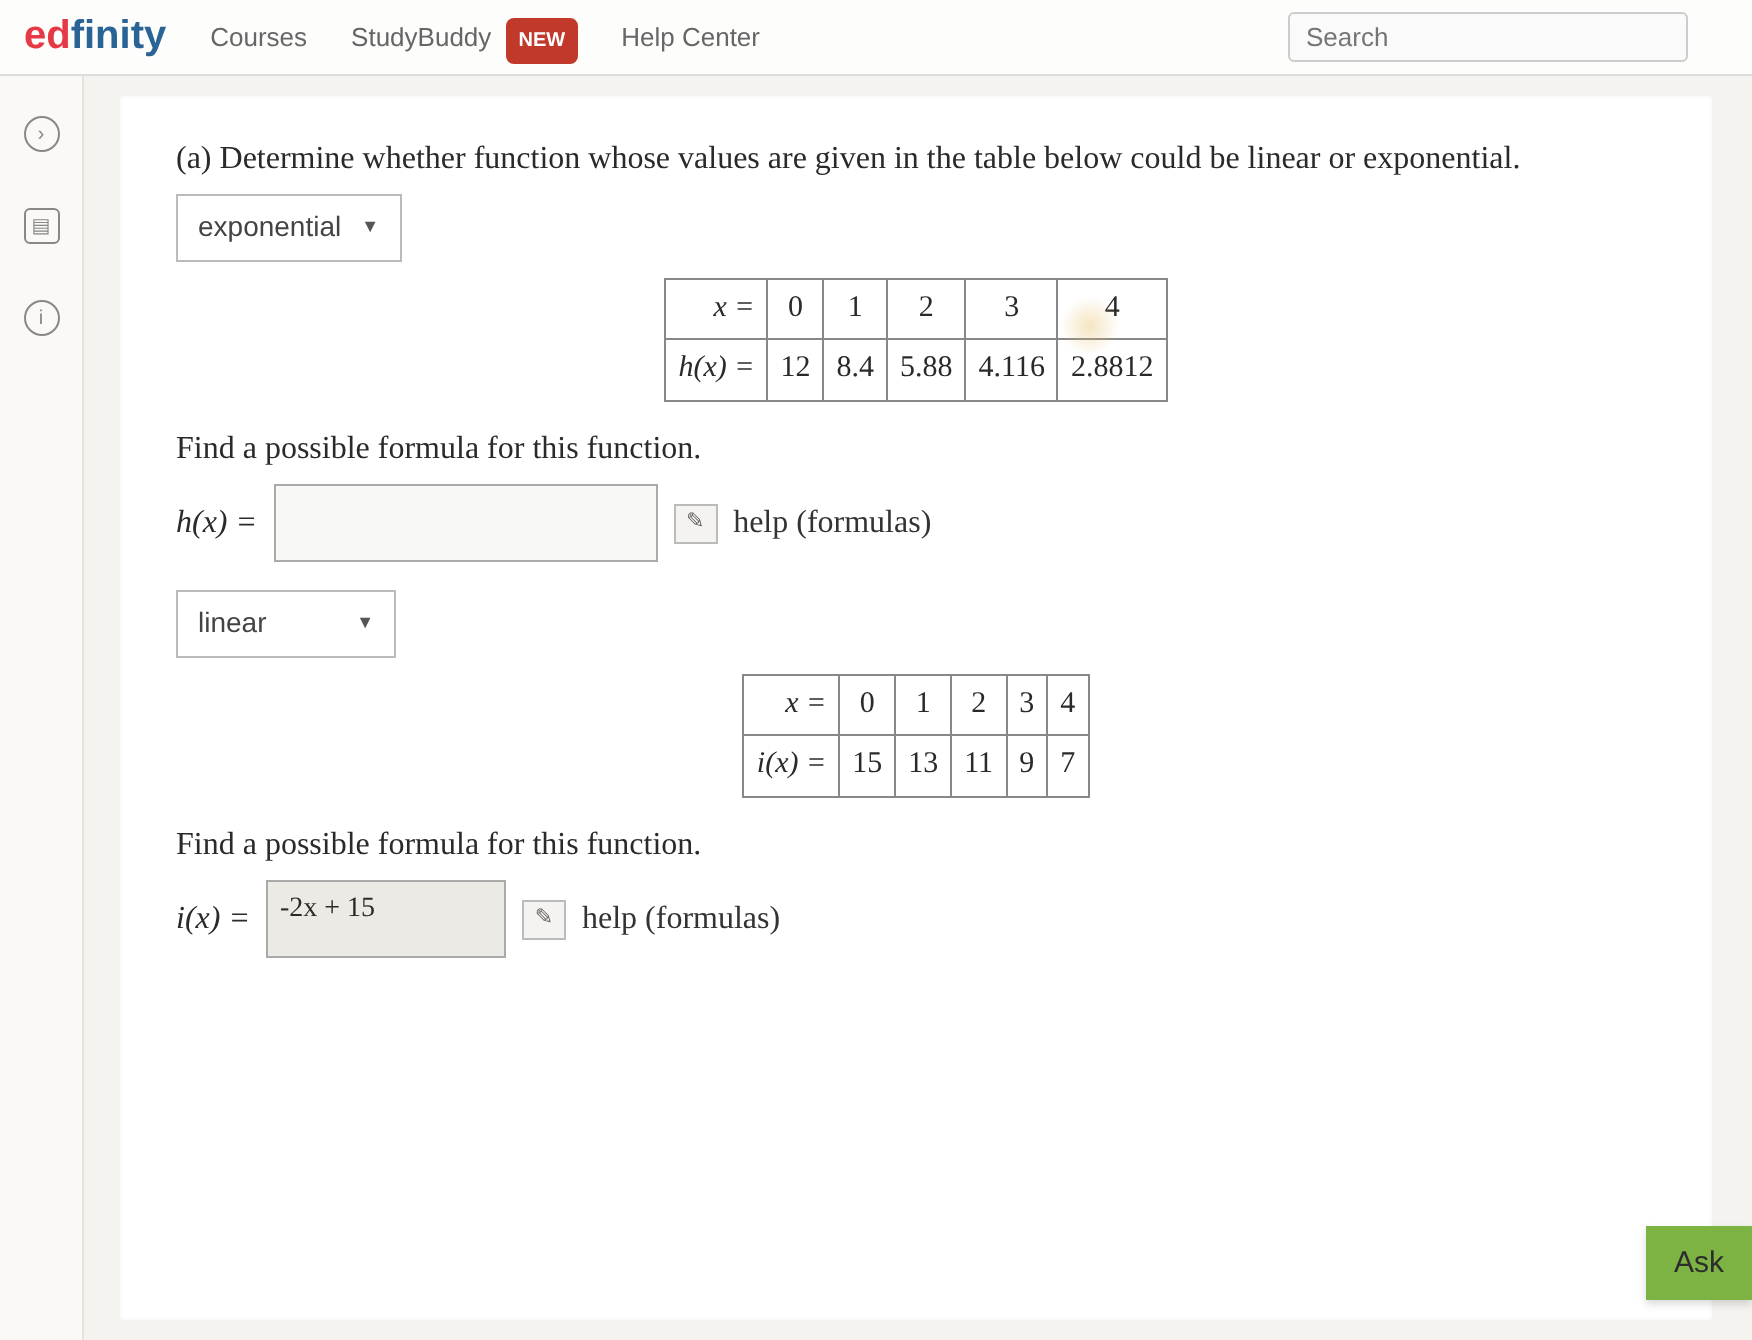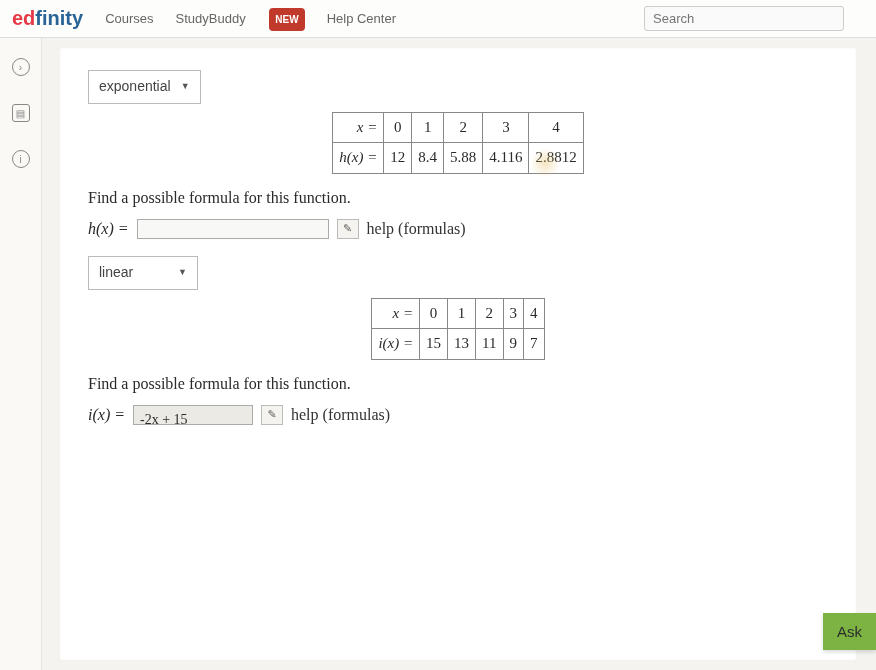--- a/index.html
+++ b/index.html
@@ -30,21 +30,21 @@
       margin-left: 22px;
       cursor: pointer;
     }
     .badge-new {
       background: #c0392b;
       color: #fff;
       font-size: 10px;
       font-weight: bold;
       padding: 6px 6px;
       border-radius: 4px;
-      margin-left: 20px;
+      margin-left: 4px;
     }
     .search-box {
       margin-left: auto;
       margin-right: 20px;
     }
     .search-box input {
       width: 200px;
       padding: 4px 8px;
       border: 1px solid #ccc;
       border-radius: 3px;
@@ -130,21 +130,21 @@
       display: flex;
       align-items: center;
       gap: 8px;
       margin: 4px 0 10px 0;
     }
     .fn-label { font-style: italic; }
     .input-box {
       border: 1px solid #aaa;
       background: #f8f8f6;
       min-width: 120px;
-      height: 20px;
+      height: 39px;
       padding: 2px 6px;
       font-size: 14px;
       font-family: Georgia, serif;
     }
     .input-box.filled { background: #eceae4; }
     .pencil {
       width: 22px;
       height: 20px;
       border: 1px solid #bbb;
       background: #f5f3ef;
@@ -207,20 +207,21 @@
 
 <div class="sidebar">
   <div class="side-icon">›</div>
   <div class="side-icon sq">▤</div>
   <div class="side-icon">i</div>
 </div>
 
 <div class="content">
 
   
+  <div>(a) Determine whether function whose values are given in the table below could be linear or exponential.</div>
   <div class="dropdown">
     <span>exponential</span>
     <span class="caret">▼</span>
   </div>
 
   <div class="tcenter">
     <table class="tbl">
       <tbody>
           <tr>
         <td class="lbl">x =</td>

